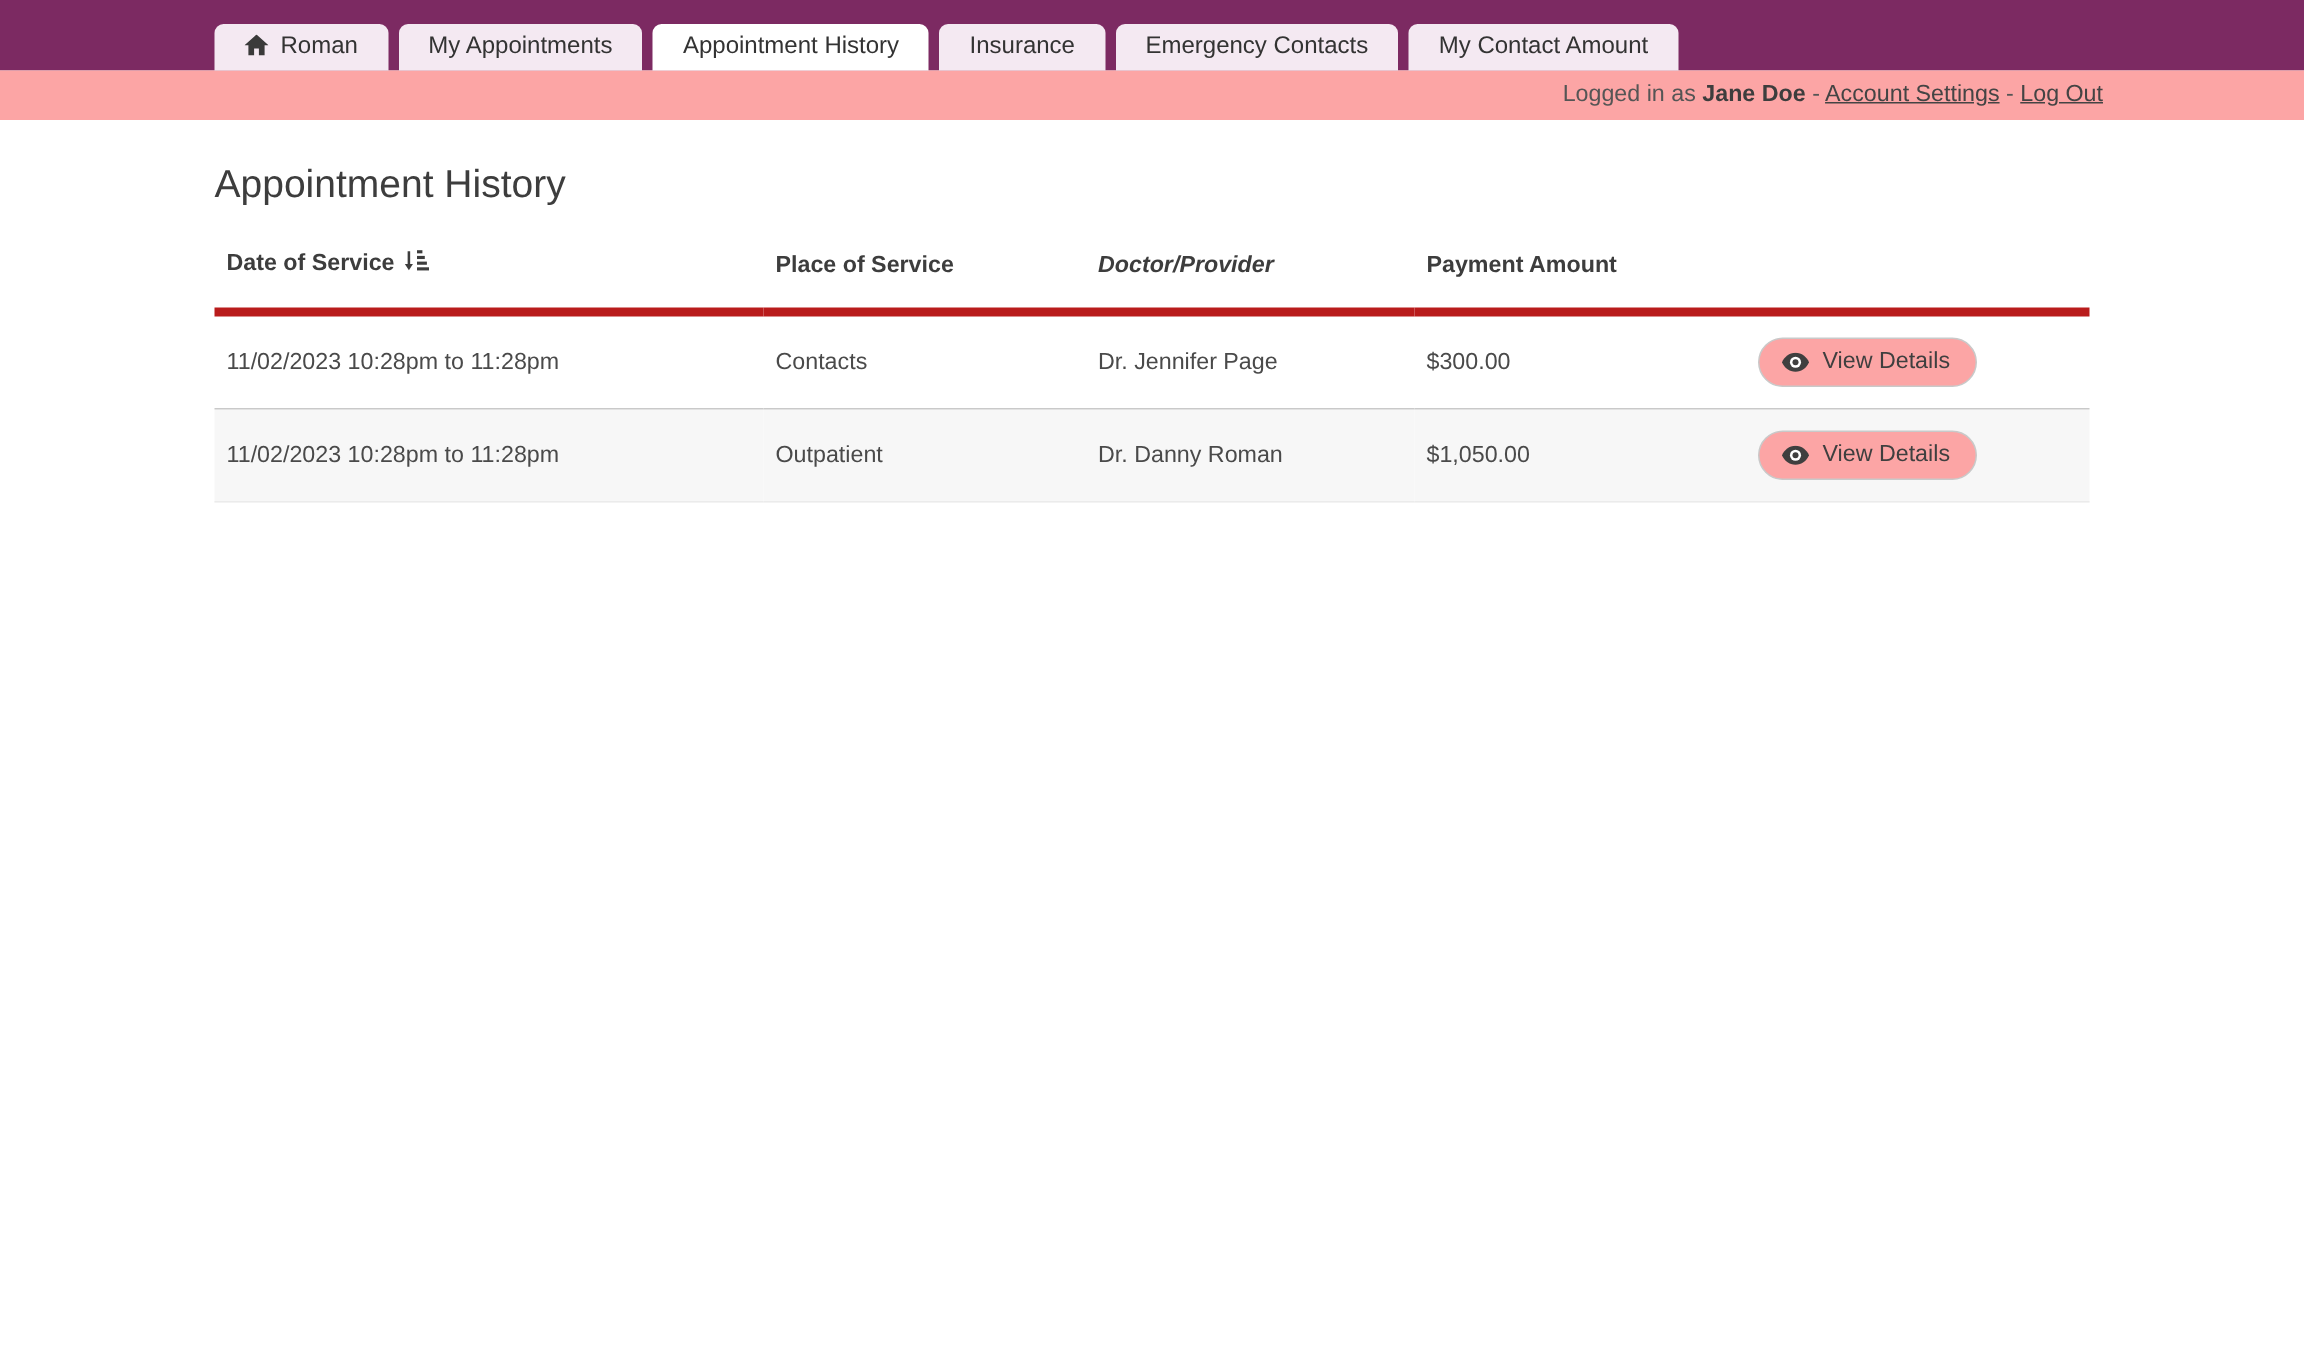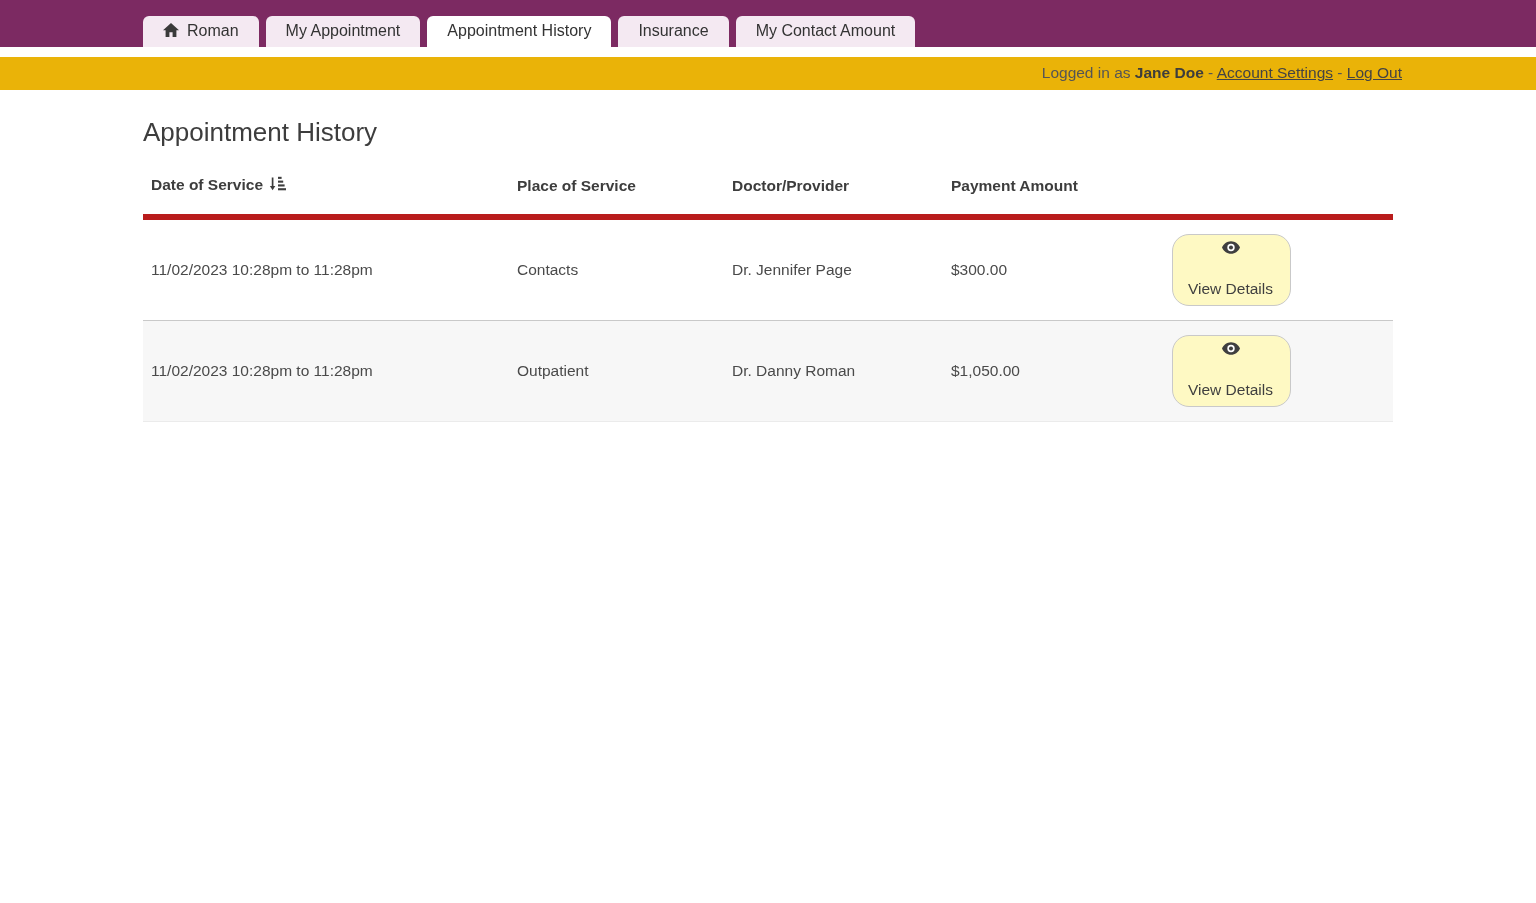--- a/index.html
+++ b/index.html
@@ -25,21 +25,21 @@
     background: #f4e9f2; color: #333333;
     font-size: 16px; line-height: 18px;
     padding: 6px 20px 7px 20px;
     border-radius: 6px 6px 0 0;
     cursor: pointer; white-space: nowrap;
   }
   .tab.active { background: #ffffff; }
   .home-icon { display: inline-flex; position: relative; top: -1px; }
 
   
-  .user-bar { background: #eab308; margin-top: 10px; }
+  .user-bar { background: #fca5a5; }
   .user-bar-inner {
     width: 1268px; margin: 0 auto;
     padding: 7px 0 8px 0;
     text-align: right; font-size: 15.5px; color: #555555;
   }
   .user-bar-inner strong { color: #3d3d3d; font-weight: 700; }
   .user-bar-inner a { color: #444444; text-decoration: underline; cursor: pointer; }
 
   
   .main { padding-top: 27px; }
@@ -49,64 +49,67 @@
   .appt-table thead th {
     text-align: left; font-size: 15.5px; font-weight: 700; color: #3d3d3d;
     padding: 14px 8px 18px 8px;
     border-bottom: 6px solid #b91c1c;
     white-space: nowrap;
   }
   .appt-table thead th.sortable { cursor: pointer; }
   .sort-icon { display: inline-block; vertical-align: -2px; margin-left: 6px; }
   .col-date { width: 366px; }
   .col-place { width: 215px; }
-  .col-doctor { width: 219px; }
+  .col-doctor { width: 219px; font-style: italic; }
   .col-amount { width: 229px; }
   .col-action { width: auto; }
 
   .appt-table tbody td {
     font-size: 15.5px; color: #4a4a4a;
     padding: 19px 8px; vertical-align: middle;
   }
   .appt-table tbody tr.row-odd { background: #ffffff; border-bottom: 1px solid #c9c9c9; }
   .appt-table tbody tr.row-even { background: #f7f7f7; border-bottom: 1px solid #ebebeb; }
   .appt-table tbody td.action-cell { padding: 14px 0; }
 
   .view-details-btn {
-    display: inline-flex; align-items: center; gap: 26px;
-    background: #fef9c3; border: 1px solid #c9c9c9; border-radius: 17px;
+    display: inline-flex; align-items: center; gap: 9px;
+    background: #fca5a5; border: 1px solid #c9c9c9; border-radius: 17px;
     padding: 6px 17px 7px 15px;
     font-family: inherit; font-size: 15.5px; color: #3f3f3f;
-    cursor: pointer; white-space: nowrap; flex-direction: column;
+    cursor: pointer; white-space: nowrap;
   }
   .eye-icon { display: inline-flex; }
 </style>
 </head>
 <body>
 
 <header class="app-header">
   <div class="container">
 
     <nav class="tab-row">
       <div class="tab">
         <span class="home-icon">
           <svg width="16" height="14" viewBox="0 0 16 14">
             <path d="M8 0 L16 7.2 H13.4 V14 H9.6 V9.3 H6.4 V14 H2.6 V7.2 H0 Z" fill="#3a3a3a"></path>
           </svg>
         </span>
         <span>Roman</span>
       </div>
       <div class="tab">
-        <span>My Appointment</span>
+        <span>My Appointments</span>
       </div>
       <div class="tab active">
         <span>Appointment History</span>
       </div>
       <div class="tab">
         <span>Insurance</span>
+      </div>
+      <div class="tab">
+        <span>Emergency Contacts</span>
       </div>
       <div class="tab">
         <span>My Contact Amount</span>
       </div>
     </nav>
   </div>
 </header>
 
 <div class="user-bar">
   <div class="user-bar-inner">

